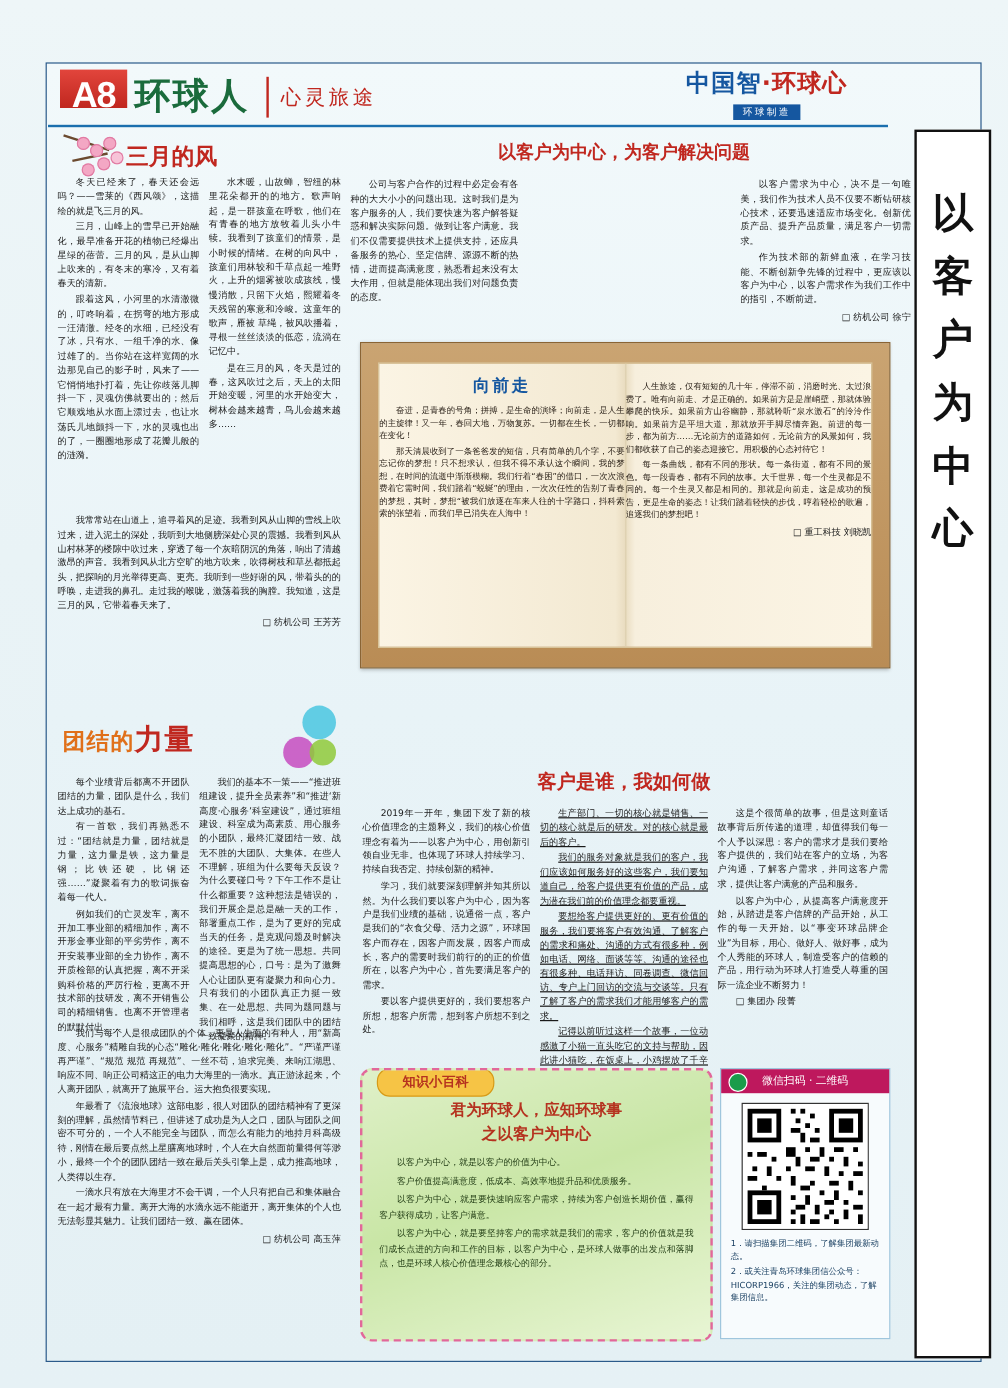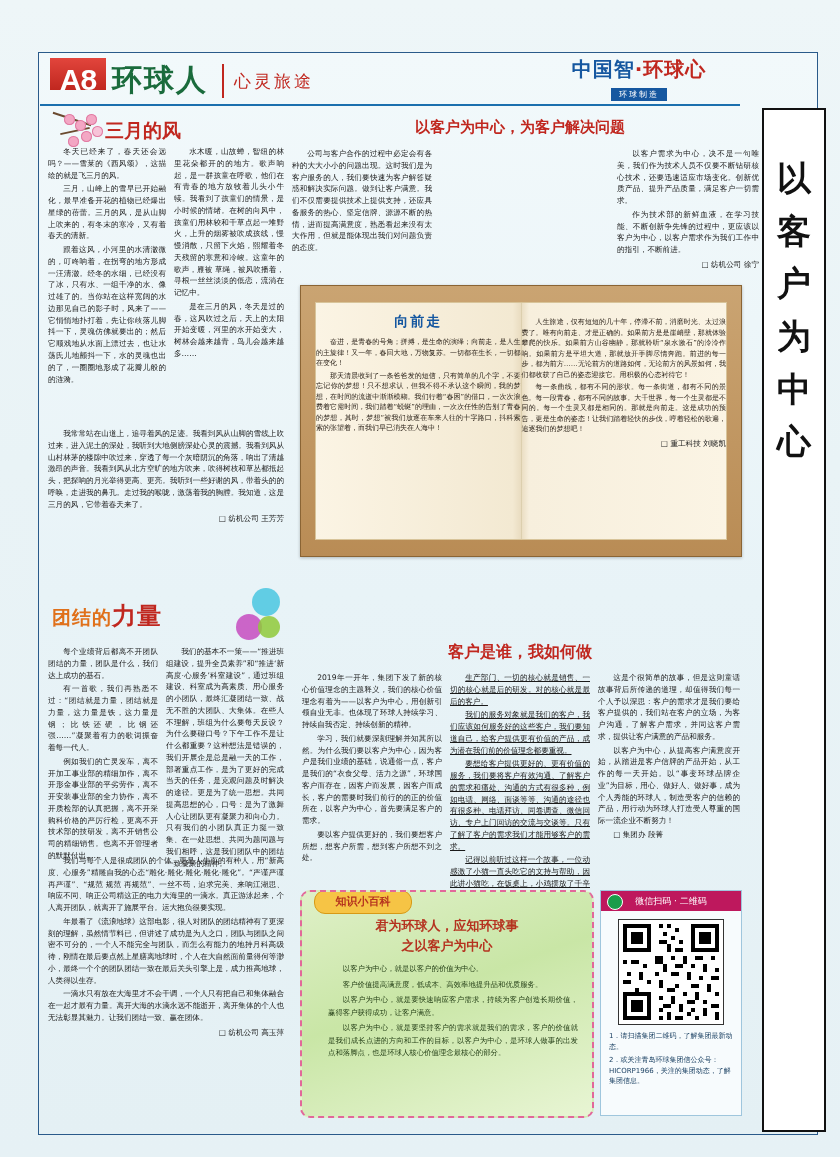--- a/index.html
+++ b/index.html
@@ -151,21 +151,21 @@
     font-family:"DejaVu Sans",sans-serif;
   }
   .kbox-h{
     margin-top:24px;text-align:center;color:#b5321f;font-weight:bold;
     font-size:13px;line-height:1.5;font-family:"DejaVu Sans",sans-serif;
   }
   .kbox-b{
     margin:8px 14px 0 14px;font-size:7.4px;line-height:1.7;color:#1f3a12;
     text-align:justify;font-family:"DejaVu Sans",sans-serif;
   }
-  .kbox-b p{margin:0 0 3px 12px;text-indent:2em;}
+  .kbox-b p{margin:0 0 3px 0;text-indent:2em;}
   
   .qrbox{
     position:absolute;left:600px;top:890px;width:140px;height:224px;
     background:#f7fbfd;border:1px solid #9fc6dd;
   }
   .qr-head{
     height:20px;background:#be185d;color:#fff;font-size:9px;line-height:20px;
     text-align:center;font-family:"DejaVu Sans",sans-serif;
   }
   .qr-img{

